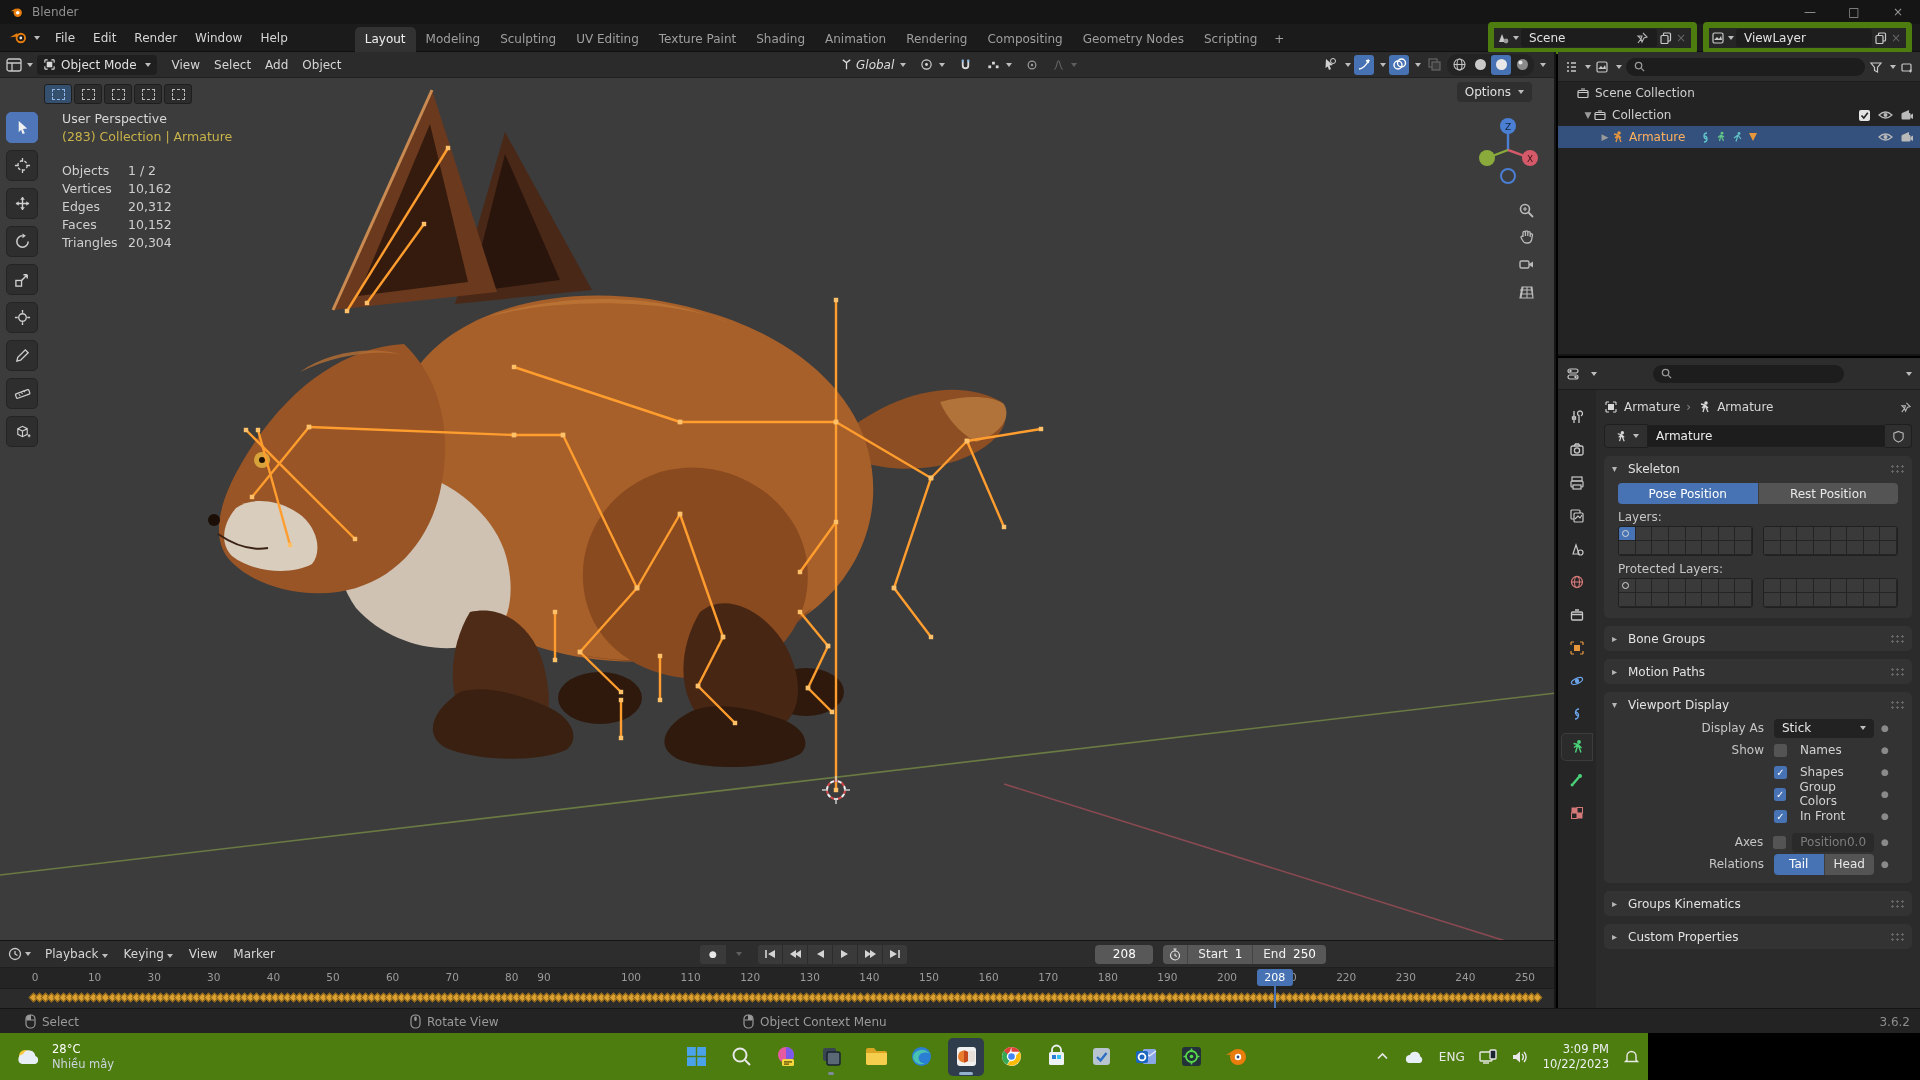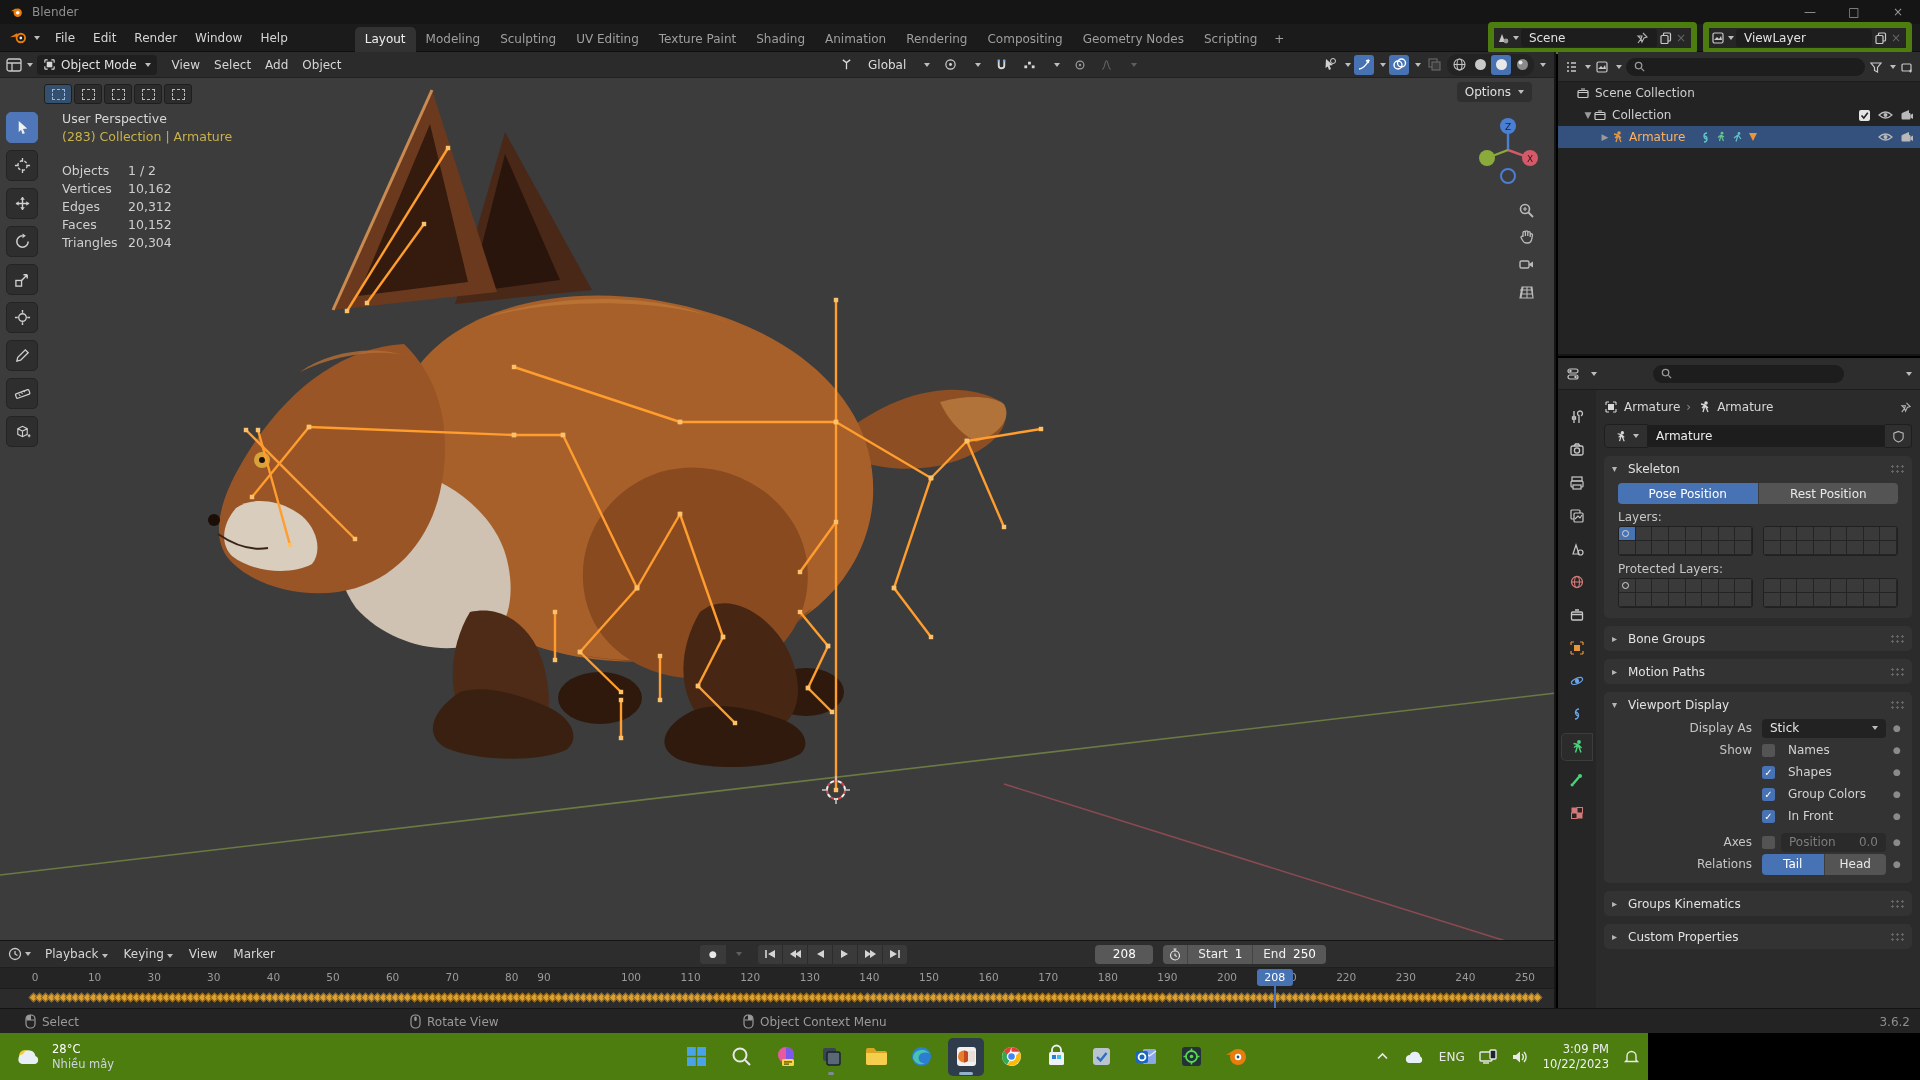--- a/index.html
+++ b/index.html
@@ -28,21 +28,21 @@
   .dim{opacity:.35;}
   .caret{display:inline-block;width:0;height:0;border-left:3.5px solid transparent;border-right:3.5px solid transparent;border-top:4px solid #bdbdbd;margin-left:3px;}
   
   #viewport{left:0;top:52px;width:1556px;height:888px;background:#3c3c3c;overflow:hidden;border-right:2px solid #161616;box-sizing:border-box;}
   #vp-header{position:absolute;left:0;top:0;width:100%;height:26px;background:#2b2b2b;display:flex;align-items:center;border-bottom:1px solid #202020;box-sizing:border-box;z-index:30;}
   .vph-group{display:flex;align-items:center;gap:2px;}
   .mode-dd{display:flex;align-items:center;background:#1f1f1f;border-radius:4px;height:20px;padding:0 6px;margin-left:4px;gap:5px;color:#e0e0e0;}
   #vp-menus{display:flex;margin-left:8px;}
   #vp-menus .menu-item{padding:3px 7px;}
   #vph-center{position:absolute;left:836px;display:flex;align-items:center;gap:6px;}
-  .hbtn{display:flex;align-items:center;background:transparent;border-radius:4px;height:20px;padding:0 4px;gap:15px;color:#dcdcdc;}
+  .hbtn{display:flex;align-items:center;background:transparent;border-radius:4px;height:20px;padding:0 4px;gap:3px;color:#dcdcdc;font-style:italic;}
   #vph-right{position:absolute;right:8px;display:flex;align-items:center;gap:3px;}
   .iconbtn{width:20px;height:20px;display:flex;align-items:center;justify-content:center;border-radius:3px;}
   .iconbtn.on{background:#4772b3;}
   .shadegrp{display:flex;background:#232323;border-radius:10px;padding:1px 2px;align-items:center;gap:1px;}
   
   #selmodes{position:absolute;left:44px;top:32px;display:flex;gap:2px;z-index:20;}
   .selmode{width:26px;height:18px;background:#2c2c2c;border:1px solid #1e1e1e;display:flex;align-items:center;justify-content:center;border-radius:3px;}
   .selmode.active{background:#34506e;}
   .dashsq{width:11px;height:9px;border:1px dashed #b9b9b9;}
   .selmode.active .dashsq{border-color:#8fb8e8;}
@@ -96,21 +96,21 @@
   .seg{display:flex;height:21px;border-radius:4px;overflow:hidden;margin:2px 14px 6px;}
   .seg .sgb{flex:1;background:#545454;color:#e8e8e8;display:flex;align-items:center;justify-content:center;font-size:12px;border-right:1px solid #3d3d3d;}
   .seg .sgb:last-child{border-right:none;}
   .seg .sgb.on{background:#4772b3;color:#fff;}
   .plabel{color:#c6c6c6;margin:6px 14px 2px;font-size:12px;}
   .lgrids{display:flex;gap:10px;margin:2px 14px;}
   .lgrid{display:grid;grid-template-columns:repeat(8,1fr);flex:1;border:1px solid #202020;border-radius:3px;overflow:hidden;}
   .lcell{height:13px;background:#3a3a3a;border-right:1px solid #242424;border-bottom:1px solid #242424;position:relative;}
   .lcell.on{background:#4772b3;}
   .lcell .dotm{position:absolute;left:3px;top:3px;width:5px;height:5px;border:1px solid #d8d8d8;border-radius:50%;}
-  .prow{display:flex;align-items:center;height:22px;margin:0 8px;}
+  .prow{display:flex;align-items:center;height:22px;margin:0 20px;}
   .prow .rl{width:150px;text-align:right;color:#c6c6c6;padding-right:10px;box-sizing:border-box;}
   .prow .rf{flex:1;display:flex;align-items:center;gap:6px;}
   .ddfld{flex:1;height:19px;background:#222222;border-radius:4px;display:flex;align-items:center;padding:0 8px;color:#e6e6e6;justify-content:space-between;}
   .animdot{width:14px;display:flex;justify-content:center;color:#8a8a8a;font-size:9px;margin-left:4px;}
   .cb{width:13px;height:13px;border-radius:2.5px;background:#545454;display:flex;align-items:center;justify-content:center;font-size:10px;color:#fff;}
   .cb.checked{background:#4772b3;}
   .cblbl{margin-left:7px;color:#d2d2d2;}
   .sliderfld{flex:1;height:19px;background:#2a2a2a;border-radius:4px;display:flex;align-items:center;justify-content:space-between;padding:0 8px;color:#7d7d7d;}
   
   #timeline{left:0;top:940px;width:1556px;height:68px;background:#2a2a2a;border-top:1px solid #141414;border-right:2px solid #161616;box-sizing:border-box;}

